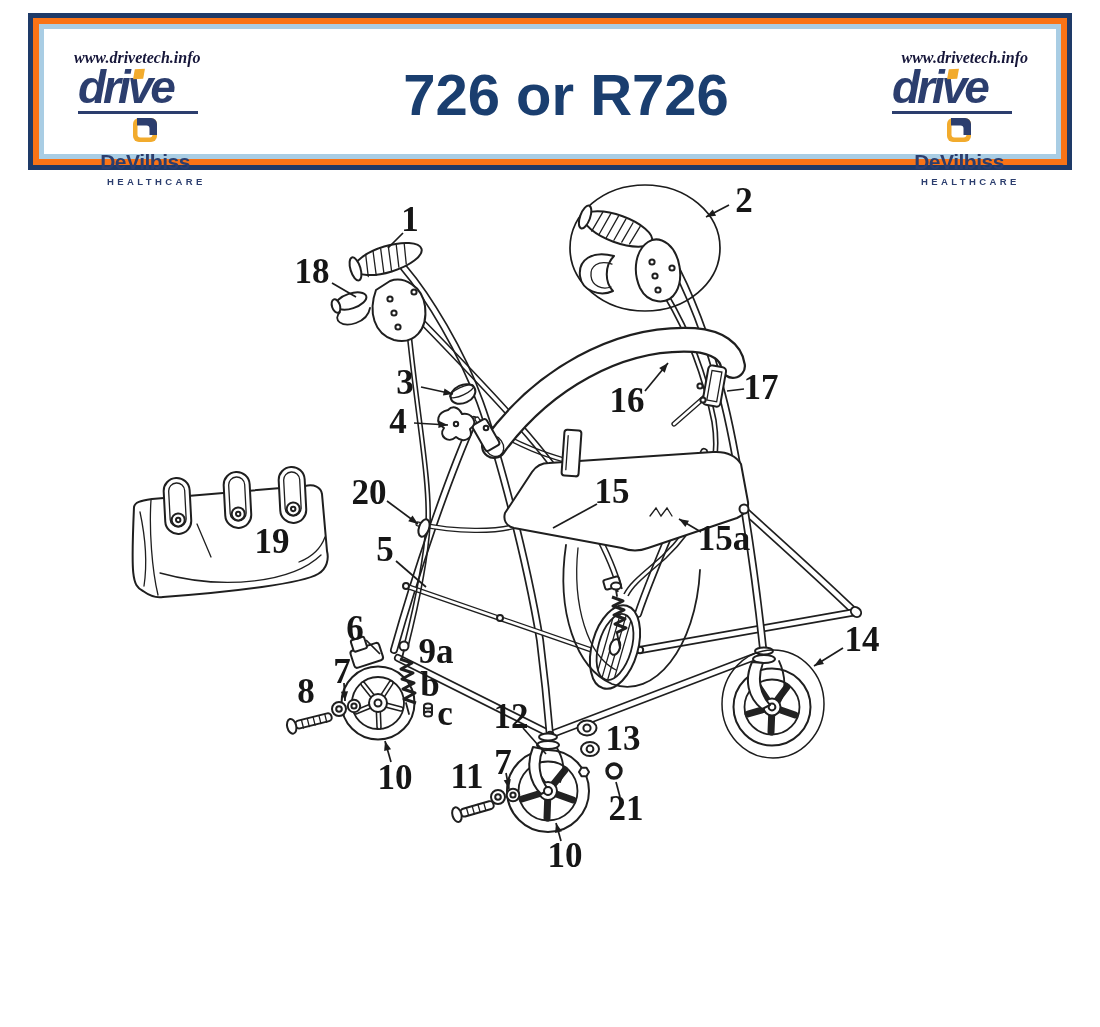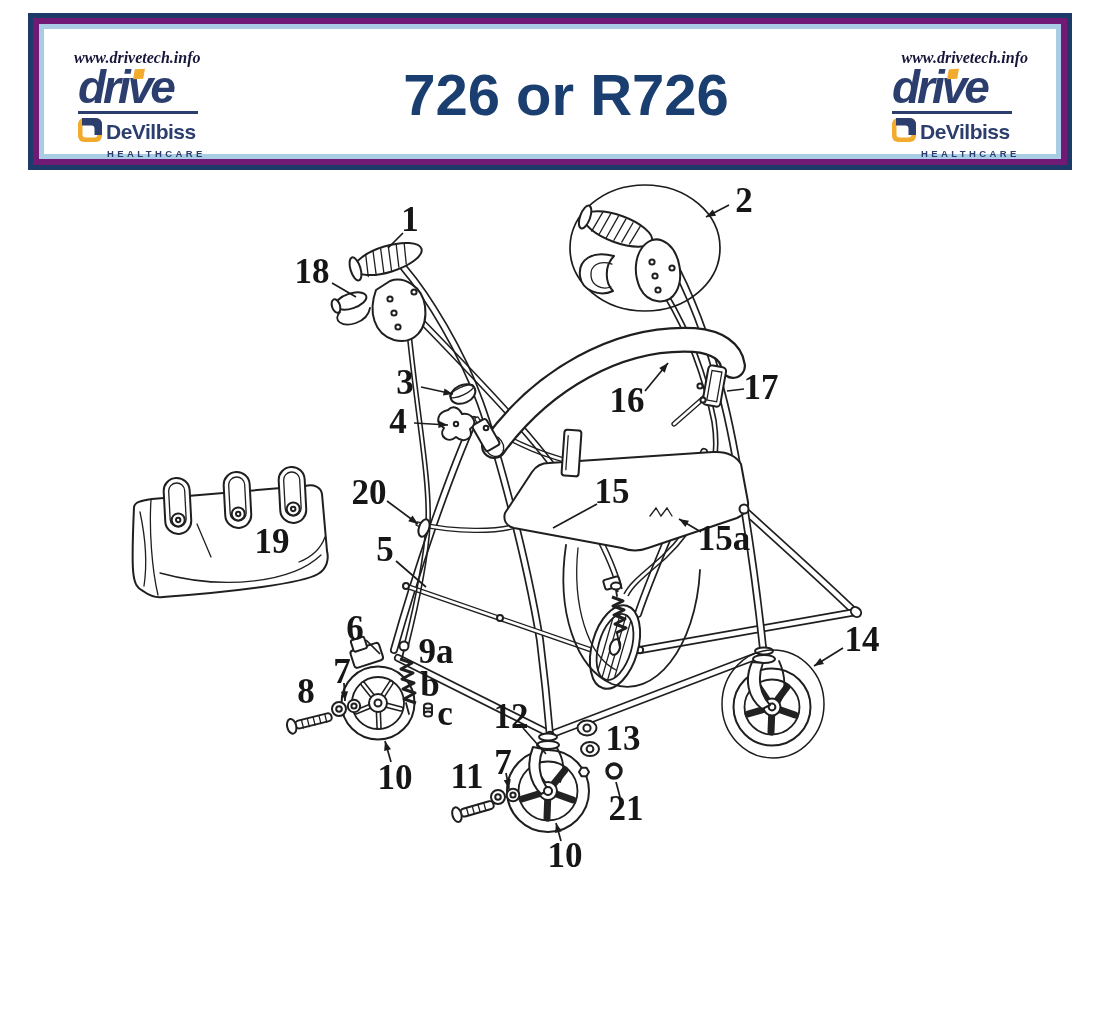--- a/index.html
+++ b/index.html
@@ -7,21 +7,21 @@
     --gold:#f2ab2d; --title_navy:#1a3e6f;
   }
   html,body{margin:0;padding:0;}
   body{
     width:1100px;height:1027px;background:#ffffff;position:relative;
     font-family:"Liberation Sans",sans-serif;overflow:hidden;
   }
   
   .header-box{
     position:absolute;left:28px;top:13px;width:1044px;height:157px;
-    box-sizing:border-box;border:5px solid var(--navy);padding:6px;background:#701a75;
+    box-sizing:border-box;border:5px solid var(--navy);padding:6px;background:#f97316;
   }
   .header-blue{
     width:100%;height:100%;box-sizing:border-box;
     border:5px solid var(--light_blue);position:relative;background:#fff;
   }
   .site{
     position:absolute;top:20px;
     font:italic 600 16px "Liberation Serif",serif;color:#16163a;
   }
   .site.left{left:30px;}
@@ -32,21 +32,21 @@
   .drive-word{
     position:relative;display:inline-block;
     font:italic 700 46px "Liberation Sans",sans-serif;
     color:var(--logo_navy);letter-spacing:-3px;line-height:0.82;
   }
   .i-dot{
     position:absolute;left:56px;top:0px;width:10px;height:10px;
     background:var(--gold);transform:skewX(-14deg) rotate(-4deg);
   }
   .drive-rule{height:3px;background:var(--logo_navy);width:120px;margin:4px 0 4px 0;}
-  .dv-row{display:flex;align-items:center;gap:4px;}
+  .dv-row{display:flex;align-items:center;gap:4px;flex-direction:column;}
   .dv-name{
     font:700 21px "Liberation Sans",sans-serif;color:var(--logo_navy);letter-spacing:-0.5px;
   }
   .dv-tag{
     font:700 9.5px "Liberation Sans",sans-serif;color:var(--logo_navy);
     letter-spacing:3.4px;margin:2px 0 12px 29px;
   }
   .title{
     position:absolute;left:50%;top:32px;transform:translateX(calc(-50% + 16px));
     font:700 58px "Liberation Sans",sans-serif;color:var(--title_navy);white-space:nowrap;

